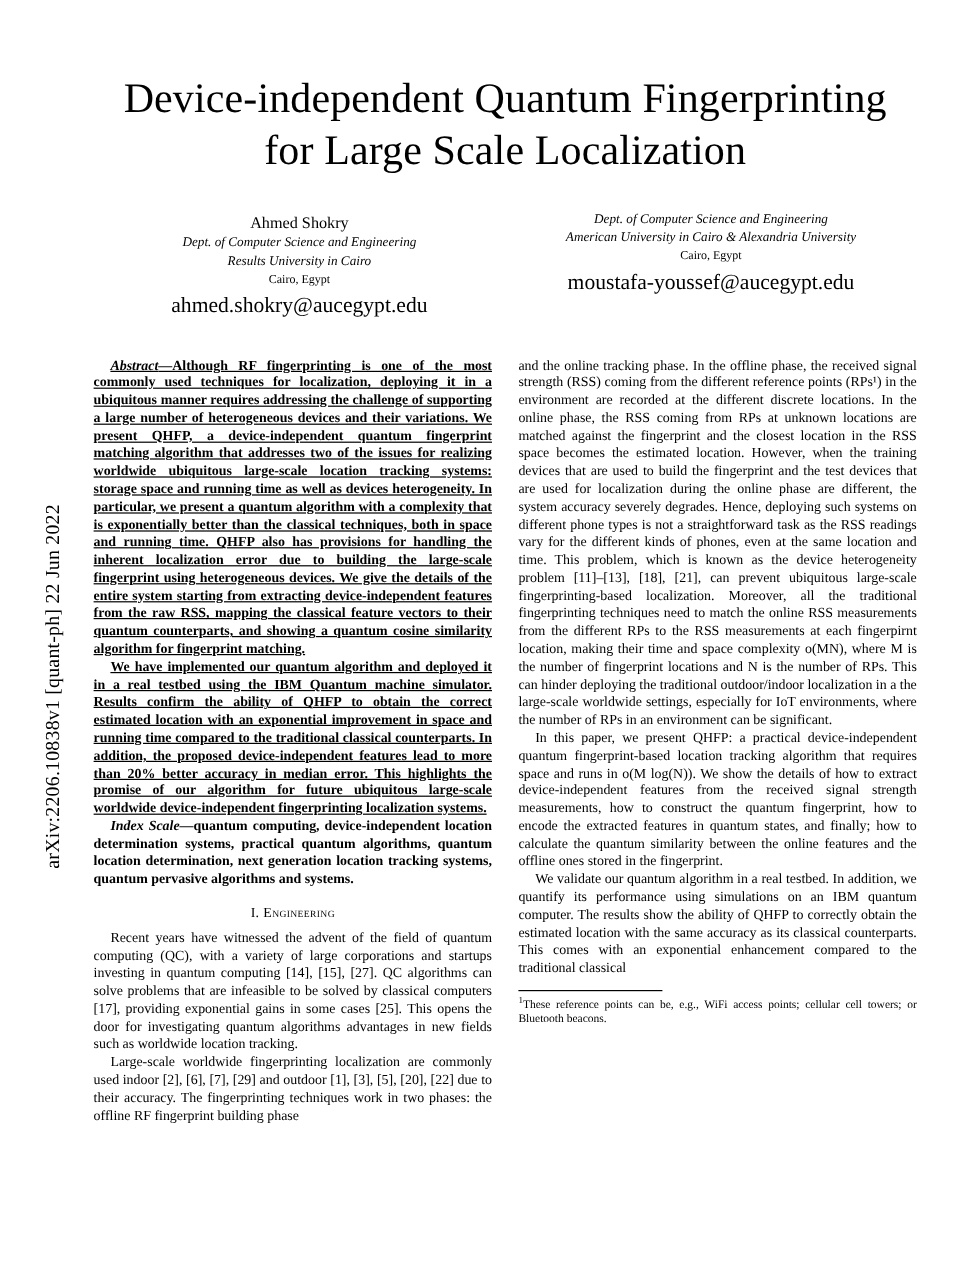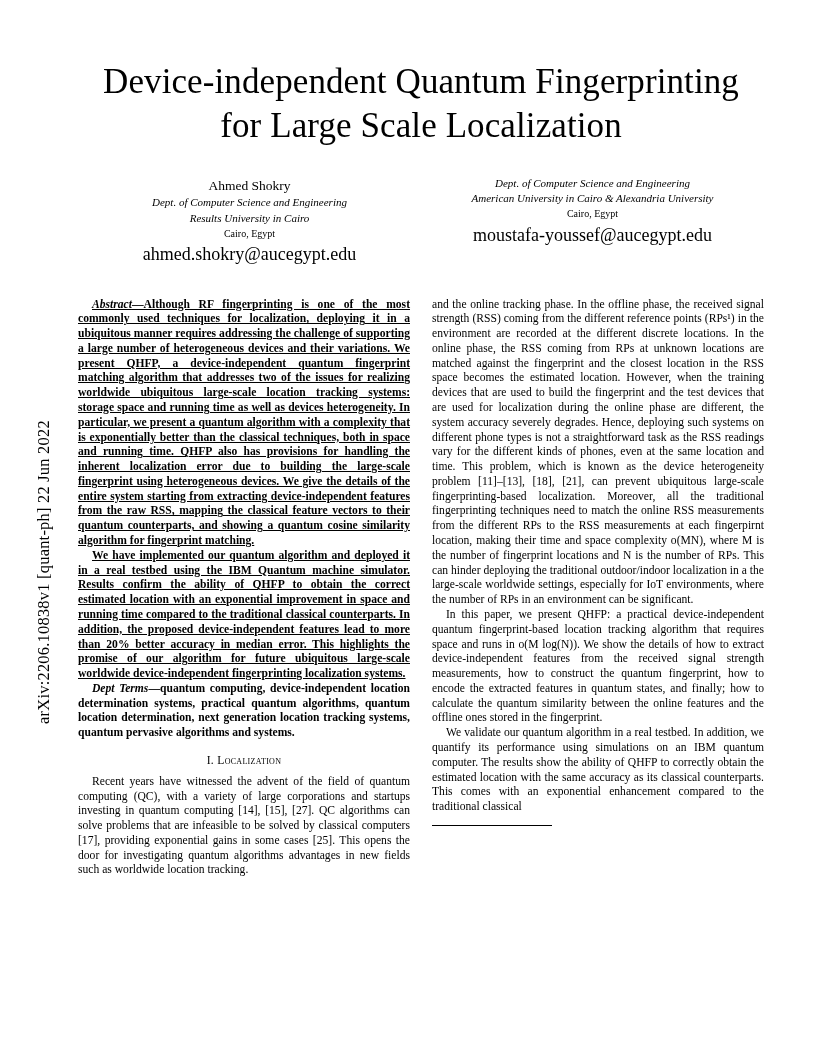--- a/index.html
+++ b/index.html
@@ -164,33 +164,35 @@
       </div>
     </div>
 
     <div class="columns">
 
       <div class="col">
         <div class="abstract-block">
           <p class="abstract"><span class="lead">Abstract</span><span>—Although RF fingerprinting is one of the most commonly used techniques for localization, deploying it in a ubiquitous manner requires addressing the challenge of supporting a large number of heterogeneous devices and their variations. We present QHFP, a device-independent quantum fingerprint matching algorithm that addresses two of the issues for realizing worldwide ubiquitous large-scale location tracking systems: storage space and running time as well as devices heterogeneity. In particular, we present a quantum algorithm with a complexity that is exponentially better than the classical techniques, both in space and running time. QHFP also has provisions for handling the inherent localization error due to building the large-scale fingerprint using heterogeneous devices. We give the details of the entire system starting from extracting device-independent features from the raw RSS, mapping the classical feature vectors to their quantum counterparts, and showing a quantum cosine similarity algorithm for fingerprint matching.</span></p>
           <p>We have implemented our quantum algorithm and deployed it in a real testbed using the IBM Quantum machine simulator. Results confirm the ability of QHFP to obtain the correct estimated location with an exponential improvement in space and running time compared to the traditional classical counterparts. In addition, the proposed device-independent features lead to more than 20% better accuracy in median error. This highlights the promise of our algorithm for future ubiquitous large-scale worldwide device-independent fingerprinting localization systems.</p>
         </div>
-        <p class="index-terms"><span class="lead">Dept Terms</span><span>—quantum computing, device-independent location determination systems, practical quantum algorithms, quantum location determination, next generation location tracking systems, quantum pervasive algorithms and systems.</span></p>
+        <p class="index-terms"><span class="lead">Index Scale</span><span>—quantum computing, device-independent location determination systems, practical quantum algorithms, quantum location determination, next generation location tracking systems, quantum pervasive algorithms and systems.</span></p>
 
         <div class="section-head">
           <span>I.</span>
-          <span>Localization</span>
+          <span>Engineering</span>
         </div>
 
         <p>Recent years have witnessed the advent of the field of quantum computing (QC), with a variety of large corporations and startups investing in quantum computing [14], [15], [27]. QC algorithms can solve problems that are infeasible to be solved by classical computers [17], providing exponential gains in some cases [25]. This opens the door for investigating quantum algorithms advantages in new fields such as worldwide location tracking.</p>
+        <p>Large-scale worldwide fingerprinting localization are commonly used indoor [2], [6], [7], [29] and outdoor [1], [3], [5], [20], [22] due to their accuracy. The fingerprinting techniques work in two phases: the offline RF fingerprint building phase</p>
       </div>
 
       <div class="col">
         <p class="noindent">and the online tracking phase. In the offline phase, the received signal strength (RSS) coming from the different reference points (RPs¹) in the environment are recorded at the different discrete locations. In the online phase, the RSS coming from RPs at unknown locations are matched against the fingerprint and the closest location in the RSS space becomes the estimated location. However, when the training devices that are used to build the fingerprint and the test devices that are used for localization during the online phase are different, the system accuracy severely degrades. Hence, deploying such systems on different phone types is not a straightforward task as the RSS readings vary for the different kinds of phones, even at the same location and time. This problem, which is known as the device heterogeneity problem [11]–[13], [18], [21], can prevent ubiquitous large-scale fingerprinting-based localization. Moreover, all the traditional fingerprinting techniques need to match the online RSS measurements from the different RPs to the RSS measurements at each fingerpirnt location, making their time and space complexity o(MN), where M is the number of fingerprint locations and N is the number of RPs. This can hinder deploying the traditional outdoor/indoor localization in a the large-scale worldwide settings, especially for IoT environments, where the number of RPs in an environment can be significant.</p>
         <p>In this paper, we present QHFP: a practical device-independent quantum fingerprint-based location tracking algorithm that requires space and runs in o(M log(N)). We show the details of how to extract device-independent features from the received signal strength measurements, how to construct the quantum fingerprint, how to encode the extracted features in quantum states, and finally; how to calculate the quantum similarity between the online features and the offline ones stored in the fingerprint.</p>
         <p>We validate our quantum algorithm in a real testbed. In addition, we quantify its performance using simulations on an IBM quantum computer. The results show the ability of QHFP to correctly obtain the estimated location with the same accuracy as its classical counterparts. This comes with an exponential enhancement compared to the traditional classical</p>
 
         <hr class="footnote-rule">
+        <div class="footnote"><sup>1</sup><span>These reference points can be, e.g., WiFi access points; cellular cell towers; or Bluetooth beacons.</span></div>
       </div>
 
     </div>
   </div>
 </div>
 
 </body></html>

